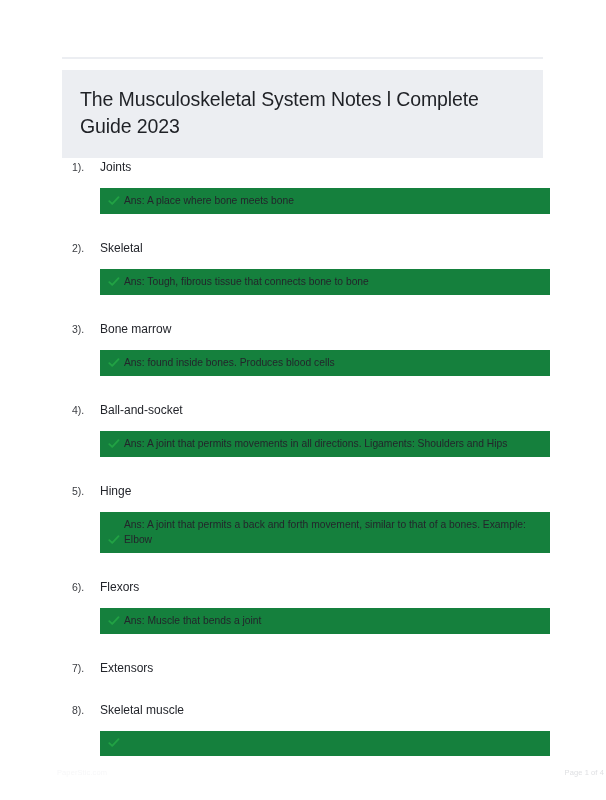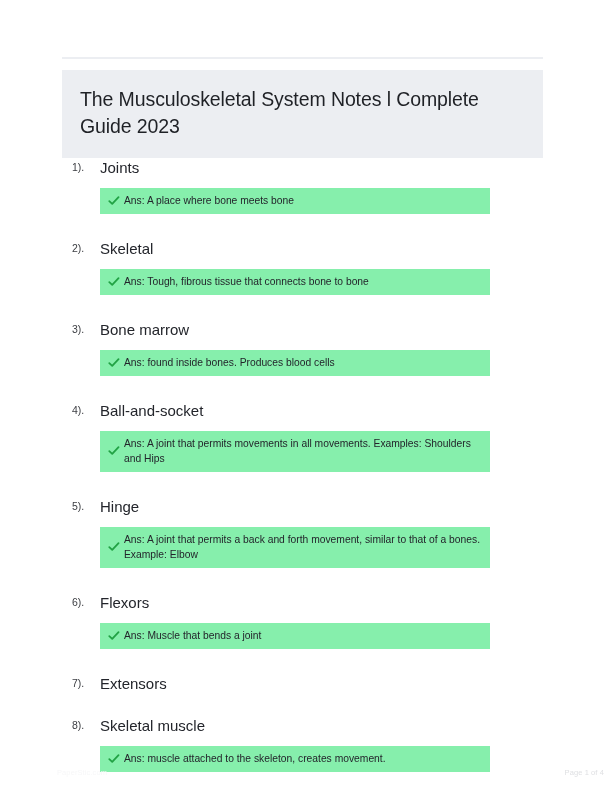--- a/index.html
+++ b/index.html
@@ -78,33 +78,33 @@
     top: 0;
     width: 26px;
     font-size: 10.5px;
     line-height: 15px;
     color: #3b3d42;
     text-align: left;
   }
 
   .q-text {
     margin-left: 28px;
-    font-size: 15px;
+    font-size: 12px;
     line-height: 15px;
     color: #23252b;
   }
 
   .ans-box {
     margin: 13px 0 0 100px;
-    width: 390px;
+    width: 450px;
     box-sizing: border-box;
-    background: #86efac;
+    background: #15803d;
     padding: 5px 8px 6px 8px;
     display: flex;
-    align-items: center;
+    align-items: flex-end;
   }
 
   .check-icon {
     flex: 0 0 auto;
     width: 12px;
     height: 14px;
     margin-right: 4px;
     position: relative;
     top: 1px;
   }
@@ -206,21 +206,21 @@
         <div class="q-row">
           <div class="q-num">4).</div>
           <div class="q-text">Ball-and-socket</div>
         </div>
         <div class="ans-box">
           <span class="check-icon">
             <svg width="12" height="12" viewBox="0 0 14 14">
               <path d="M1.5 7.2 L4.9 10.4 L12.3 2.6" fill="none" stroke="#21a244" stroke-width="2.1" stroke-linecap="round" stroke-linejoin="round"></path>
             </svg>
           </span>
-          <div class="ans-text">Ans: A joint that permits movements in all movements. Examples: Shoulders and Hips</div>
+          <div class="ans-text">Ans: A joint that permits movements in all directions. Ligaments: Shoulders and Hips</div>
         </div>
       </div>
       <div class="gap"></div>
       <div class="qa-item">
         <div class="q-row">
           <div class="q-num">5).</div>
           <div class="q-text">Hinge</div>
         </div>
         <div class="ans-box">
           <span class="check-icon">
@@ -258,21 +258,20 @@
         <div class="q-row">
           <div class="q-num">8).</div>
           <div class="q-text">Skeletal muscle</div>
         </div>
         <div class="ans-box">
           <span class="check-icon">
             <svg width="12" height="12" viewBox="0 0 14 14">
               <path d="M1.5 7.2 L4.9 10.4 L12.3 2.6" fill="none" stroke="#21a244" stroke-width="2.1" stroke-linecap="round" stroke-linejoin="round"></path>
             </svg>
           </span>
-          <div class="ans-text">Ans: muscle attached to the skeleton, creates movement.</div>
         </div>
       </div>
       <div class="gap-last"></div>
     </div>
 
   <div class="footer">
     <div class="footer-left">PaperStic.com</div>
     <div class="footer-right">Page 1 of 4</div>
   </div>
 

